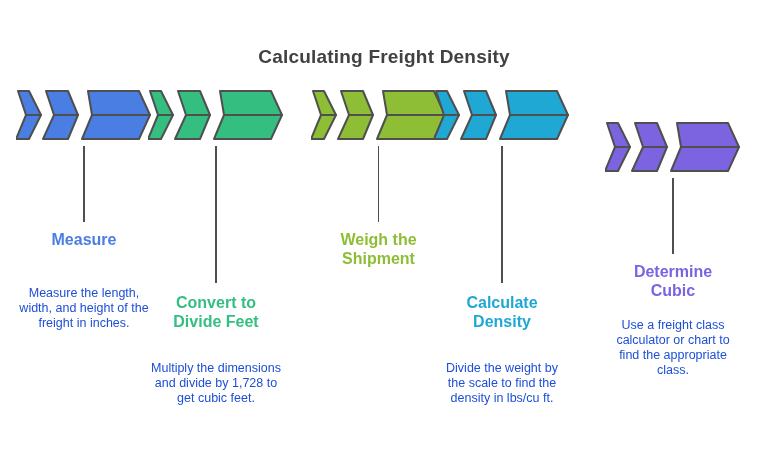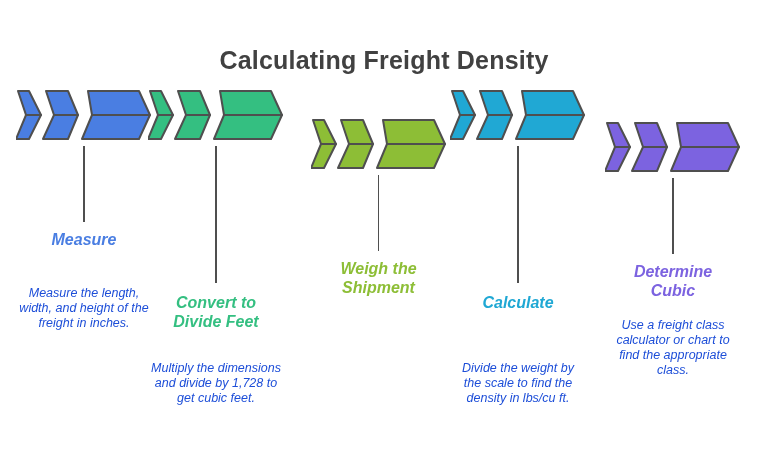--- a/index.html
+++ b/index.html
@@ -13,31 +13,30 @@
   .canvas {
     position: absolute; left: 0; top: 0;
     width: 768px; height: 452px;
     background: #ffffff;
   }
   .main-title {
     position: absolute;
     left: 0; top: 46px;
     width: 768px;
     text-align: center;
-    font-size: 25px;
+    font-size: 19px;
     font-weight: 700;
     color: #414141;
     letter-spacing: 0.2px;
   }
   .step {
     position: absolute;
     top: 0;
     width: 146px;
     height: 340px;
-    font-style: italic;
   }
   .chevrons {
     position: absolute;
     left: 5px; top: 90px;
     width: 136px; height: 50px;
   }
   .chevrons polygon {
     fill: var(--c);
     stroke: #4f4f4f;
     stroke-width: 2;
@@ -105,47 +104,48 @@
       <polygon points="72,1 123,1 134,25 76,25"></polygon>
       <polygon points="76,25 134,25 123,49 66,49"></polygon>
     </svg>
     <div class="connector"></div>
     <div class="step-title">
       <span>Convert to</span>
       <span>Divide Feet</span>
     </div>
     <div class="step-desc">Multiply the dimensions and divide by 1,728 to get cubic feet.</div>
   </div>
-      <div class="step" style="left: 305.5px; margin-top: 29px; --c: #8DBE36;">
+      <div class="step" style="left: 305.5px; --c: #8DBE36;">
     <svg class="chevrons" viewBox="0 0 136 50" preserveAspectRatio="none">
       <polygon points="2,1 13,1 25,25 10,25"></polygon>
       <polygon points="10,25 25,25 13,49 0,49"></polygon>
       <polygon points="30,1 52,1 62,25 38,25"></polygon>
       <polygon points="38,25 62,25 52,49 27,49"></polygon>
       <polygon points="72,1 123,1 134,25 76,25"></polygon>
       <polygon points="76,25 134,25 123,49 66,49"></polygon>
     </svg>
     <div class="connector"></div>
     <div class="step-title">
       <span>Weigh the</span>
       <span>Shipment</span>
     </div>
   </div>
-      <div class="step low" style="left: 445px; --c: #20A8D4;">
+      <div class="step low" style="left: 429px; --c: #20A8D4;">
     <svg class="chevrons" viewBox="0 0 136 50" preserveAspectRatio="none">
       <polygon points="2,1 13,1 25,25 10,25"></polygon>
       <polygon points="10,25 25,25 13,49 0,49"></polygon>
       <polygon points="30,1 52,1 62,25 38,25"></polygon>
       <polygon points="38,25 62,25 52,49 27,49"></polygon>
       <polygon points="72,1 123,1 134,25 76,25"></polygon>
       <polygon points="76,25 134,25 123,49 66,49"></polygon>
     </svg>
     <div class="connector"></div>
     <div class="step-title">
       <span>Calculate</span>
+      <span>Density</span>
     </div>
     <div class="step-desc">Divide the weight by the scale to find the density in lbs/cu ft.</div>
   </div>
       <div class="step" style="left: 600px; margin-top: 32px; --c: #7C63E0;">
     <svg class="chevrons" viewBox="0 0 136 50" preserveAspectRatio="none">
       <polygon points="2,1 13,1 25,25 10,25"></polygon>
       <polygon points="10,25 25,25 13,49 0,49"></polygon>
       <polygon points="30,1 52,1 62,25 38,25"></polygon>
       <polygon points="38,25 62,25 52,49 27,49"></polygon>
       <polygon points="72,1 123,1 134,25 76,25"></polygon>

